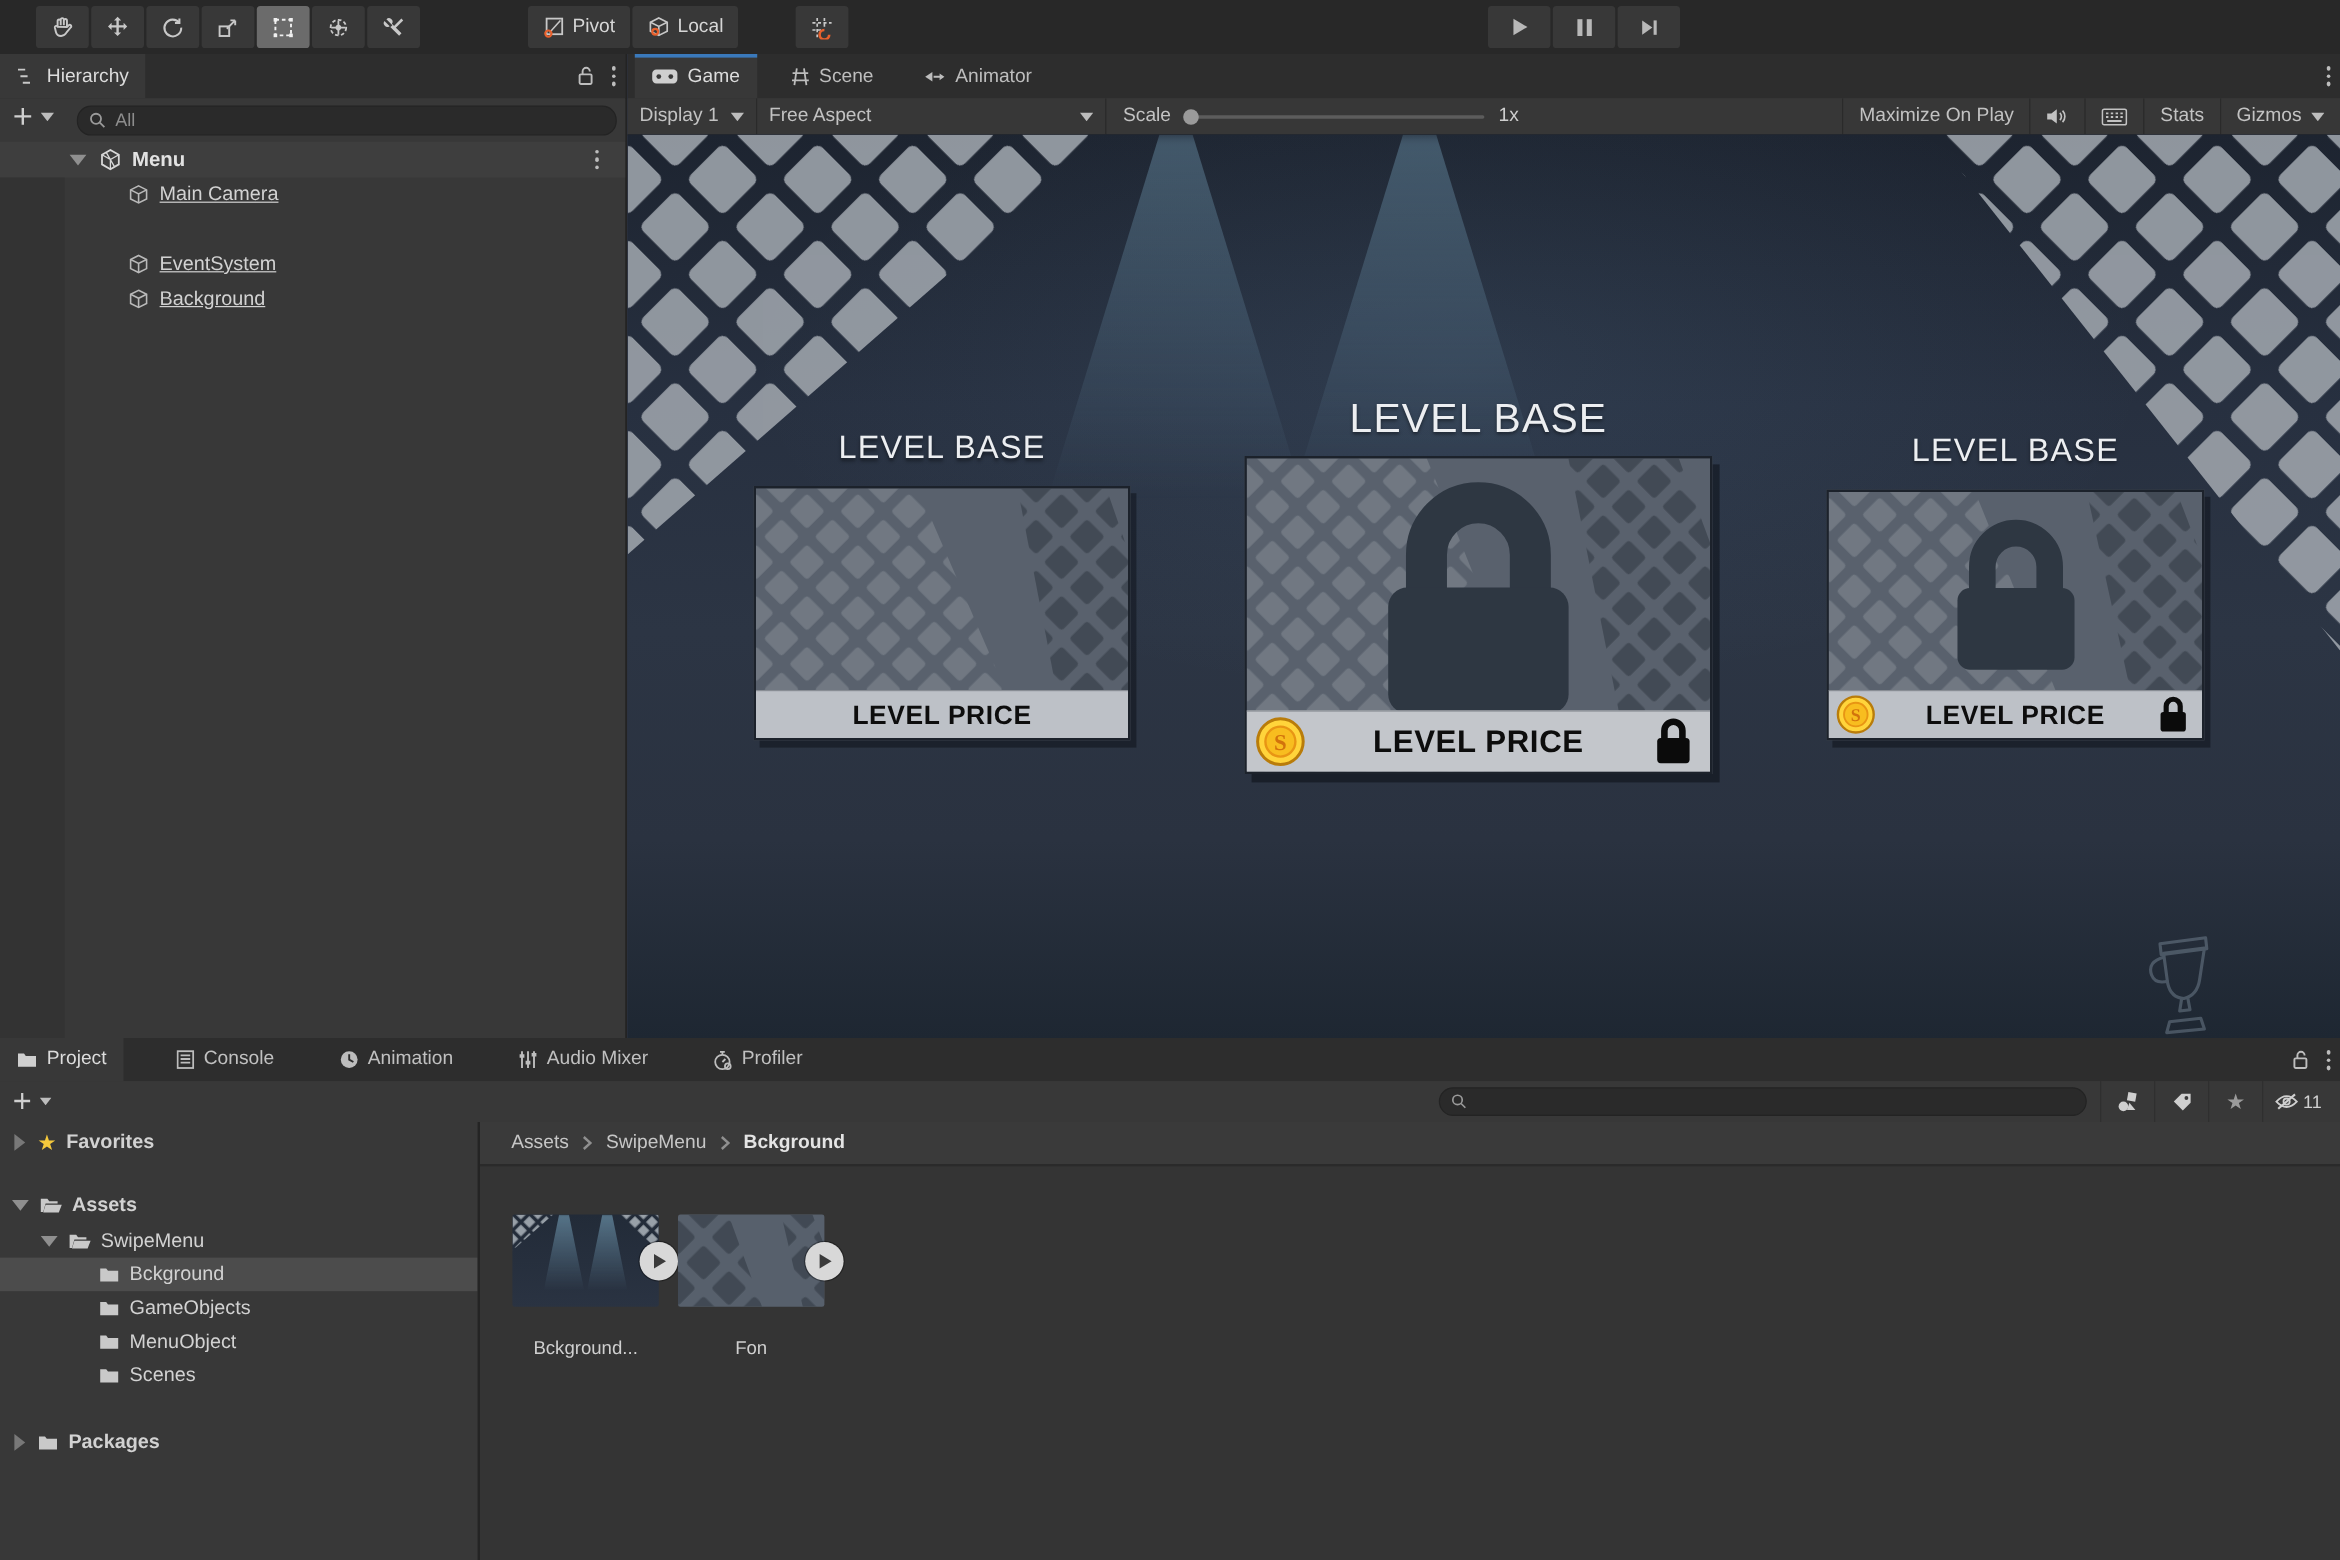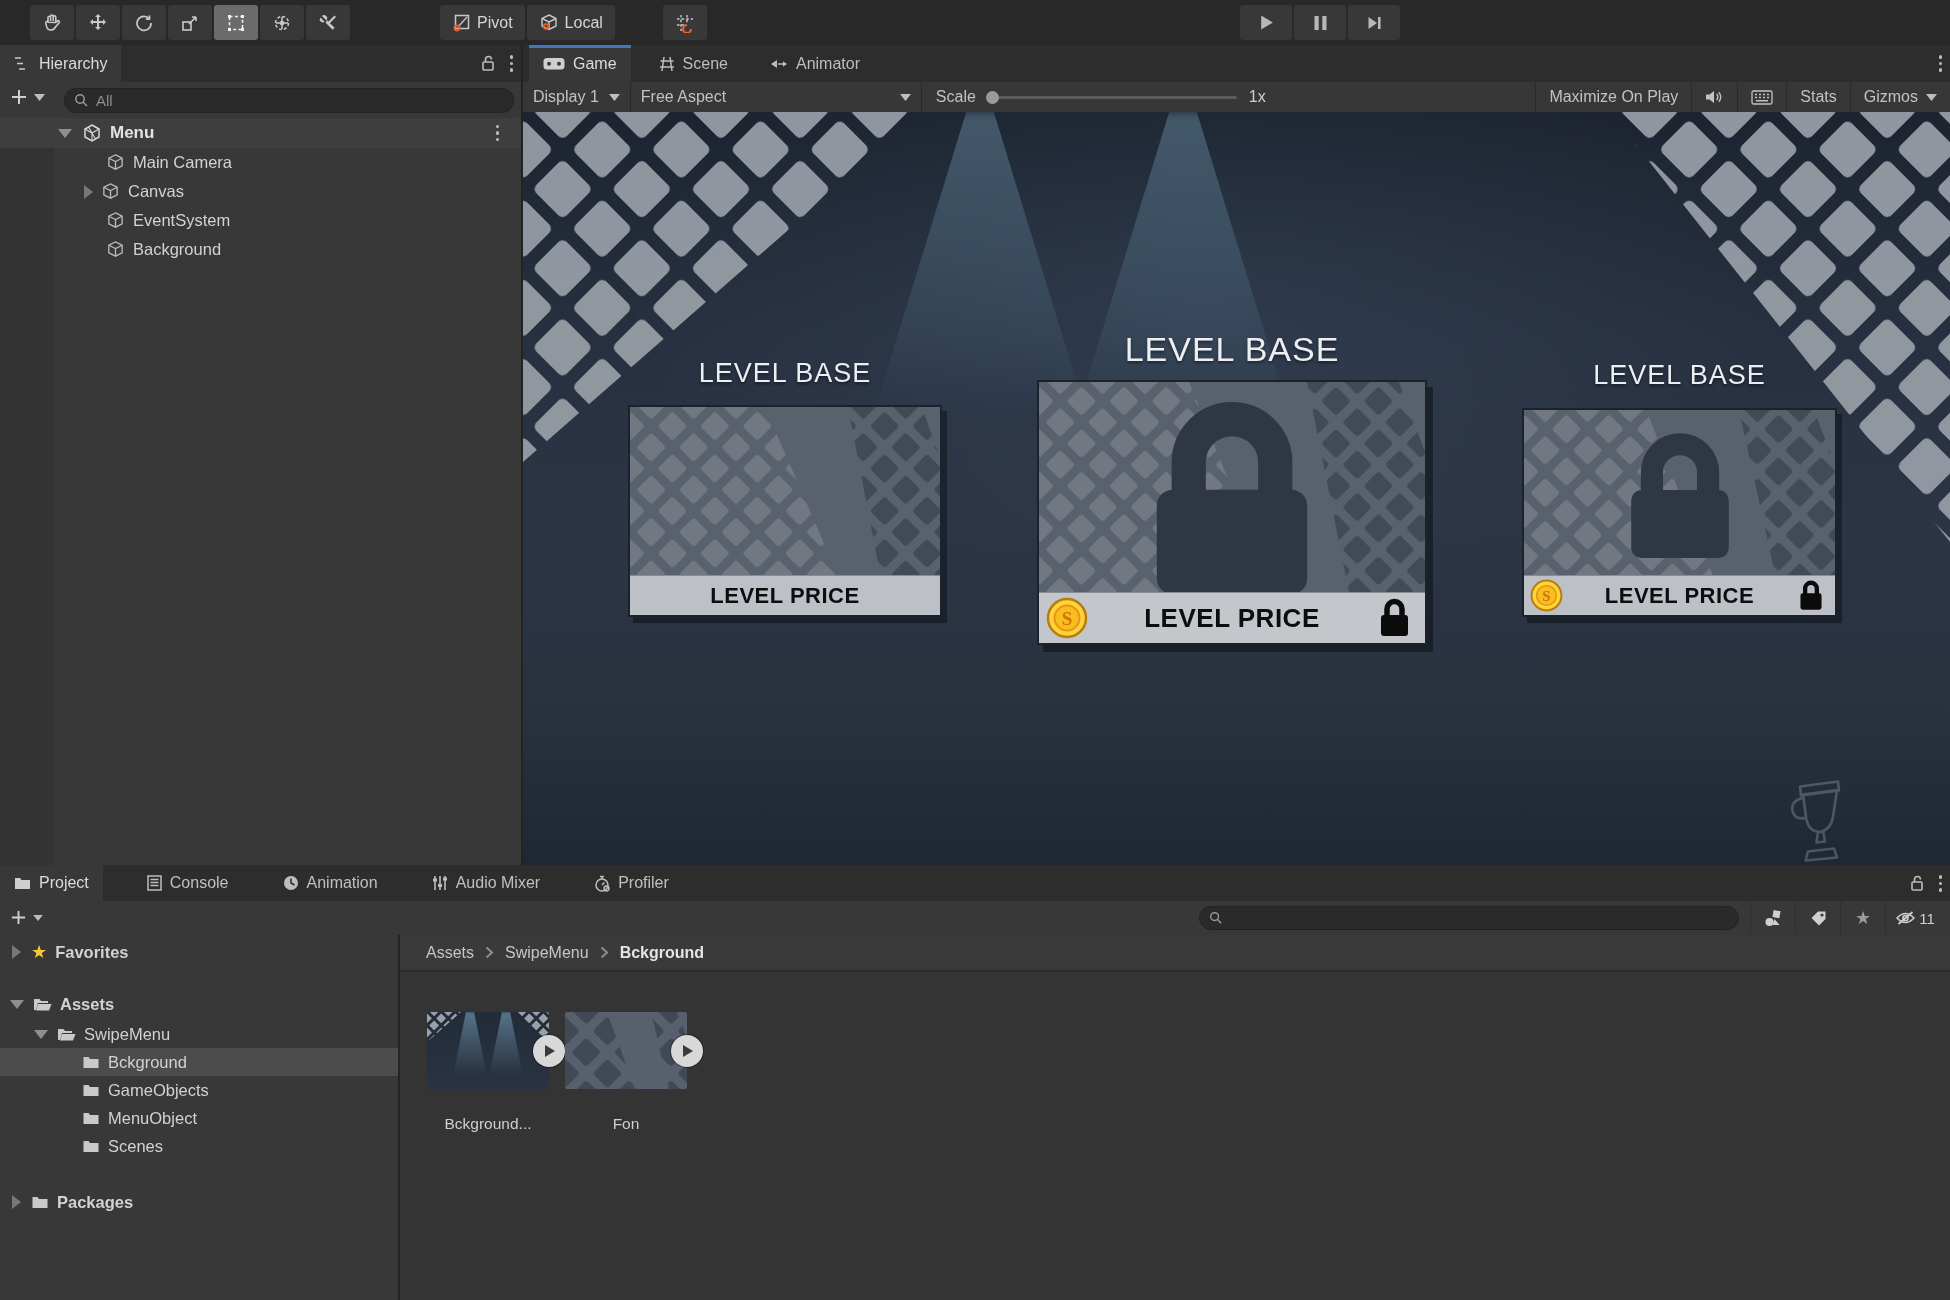--- a/index.html
+++ b/index.html
@@ -27,21 +27,21 @@
   .hierarchy{position:absolute;left:0;top:45px;width:523px;height:820px;background:#383838;
              border-right:2px solid #232323;box-sizing:border-box;}
   .h-toolbar{position:absolute;left:0;top:37px;right:0;height:36px;background:#383838;}
   .searchbox{position:absolute;left:64px;top:6px;width:450px;height:25px;background:#2a2a2a;
              border:1px solid #232323;border-radius:12px;display:flex;align-items:center;padding:0 9px;gap:5px;box-sizing:border-box;}
   .searchbox input{flex:1;background:transparent;border:0;outline:0;color:#cfcfcf;font-size:15px;font-family:inherit;}
   .searchbox input::placeholder{color:#8d8d8d;}
   .scene-head{position:absolute;left:0;top:73px;right:0;height:30px;background:#3e3e3e;display:flex;align-items:center;}
   .scene-head .name{font-weight:bold;font-size:17px;color:#e2e2e2;margin-left:8px;}
   .gutter{position:absolute;left:0;top:103px;width:54px;bottom:0;background:#333333;}
-  .hrow{position:absolute;left:0;right:0;height:29px;display:flex;align-items:center;font-size:16.5px;color:#d2d2d2;}
+  .hrow{position:absolute;left:0;right:0;height:29px;display:flex;align-items:center;font-size:16.5px;color:#d2d2d2;text-decoration:underline;}
   .hrow .lbl{margin-left:8px;}
 
   
   .game{position:absolute;left:523px;top:45px;width:1427px;height:820px;background:#383838;}
   .gbar{position:absolute;left:0;top:37px;right:0;height:30px;background:#373737;
         border-bottom:1px solid #222;display:flex;align-items:center;font-size:16px;color:#c2c2c2;}
   .gbar .dd{display:flex;align-items:center;gap:10px;padding:0 10px;height:100%;}
   .gbar .sep{width:1px;height:100%;background:#2a2a2a;}
   .gbar .rbtn{display:flex;align-items:center;gap:8px;padding:0 13px;height:100%;border-left:1px solid #2a2a2a;}
   .scale-wrap{position:relative;width:255px;height:30px;margin-left:6px;}
@@ -290,28 +290,20 @@
 
     <div class="gutter"></div>
 
     <div class="hrow" style="top:103px;">
       <svg class="ic" style="margin-left:106px;" width="19" height="19" viewBox="0 0 20 20" fill="none" stroke="#b9b9b9" stroke-width="1.4">
         <path d="M10 2 L17 5.5 V13.5 L10 17 L3 13.5 V5.5 Z"></path>
           <path d="M3 5.5 L10 9 L17 5.5 M10 9 V17"></path>
       </svg>
       <span class="lbl">Main Camera</span>
     </div>
-    <div class="hrow" style="top:132px;">
-      <div class="foldout closed" style="margin-left:84px;"></div>
-      <svg class="ic" style="margin-left:8px;" width="19" height="19" viewBox="0 0 20 20" fill="none" stroke="#b9b9b9" stroke-width="1.4">
-        <path d="M10 2 L17 5.5 V13.5 L10 17 L3 13.5 V5.5 Z"></path>
-          <path d="M3 5.5 L10 9 L17 5.5 M10 9 V17"></path>
-      </svg>
-      <span class="lbl">Canvas</span>
-    </div>
     <div class="hrow" style="top:161px;">
       <svg class="ic" style="margin-left:106px;" width="19" height="19" viewBox="0 0 20 20" fill="none" stroke="#b9b9b9" stroke-width="1.4">
         <path d="M10 2 L17 5.5 V13.5 L10 17 L3 13.5 V5.5 Z"></path>
           <path d="M3 5.5 L10 9 L17 5.5 M10 9 V17"></path>
       </svg>
       <span class="lbl">EventSystem</span>
     </div>
     <div class="hrow" style="top:190px;">
       <svg class="ic" style="margin-left:106px;" width="19" height="19" viewBox="0 0 20 20" fill="none" stroke="#b9b9b9" stroke-width="1.4">
         <path d="M10 2 L17 5.5 V13.5 L10 17 L3 13.5 V5.5 Z"></path>

